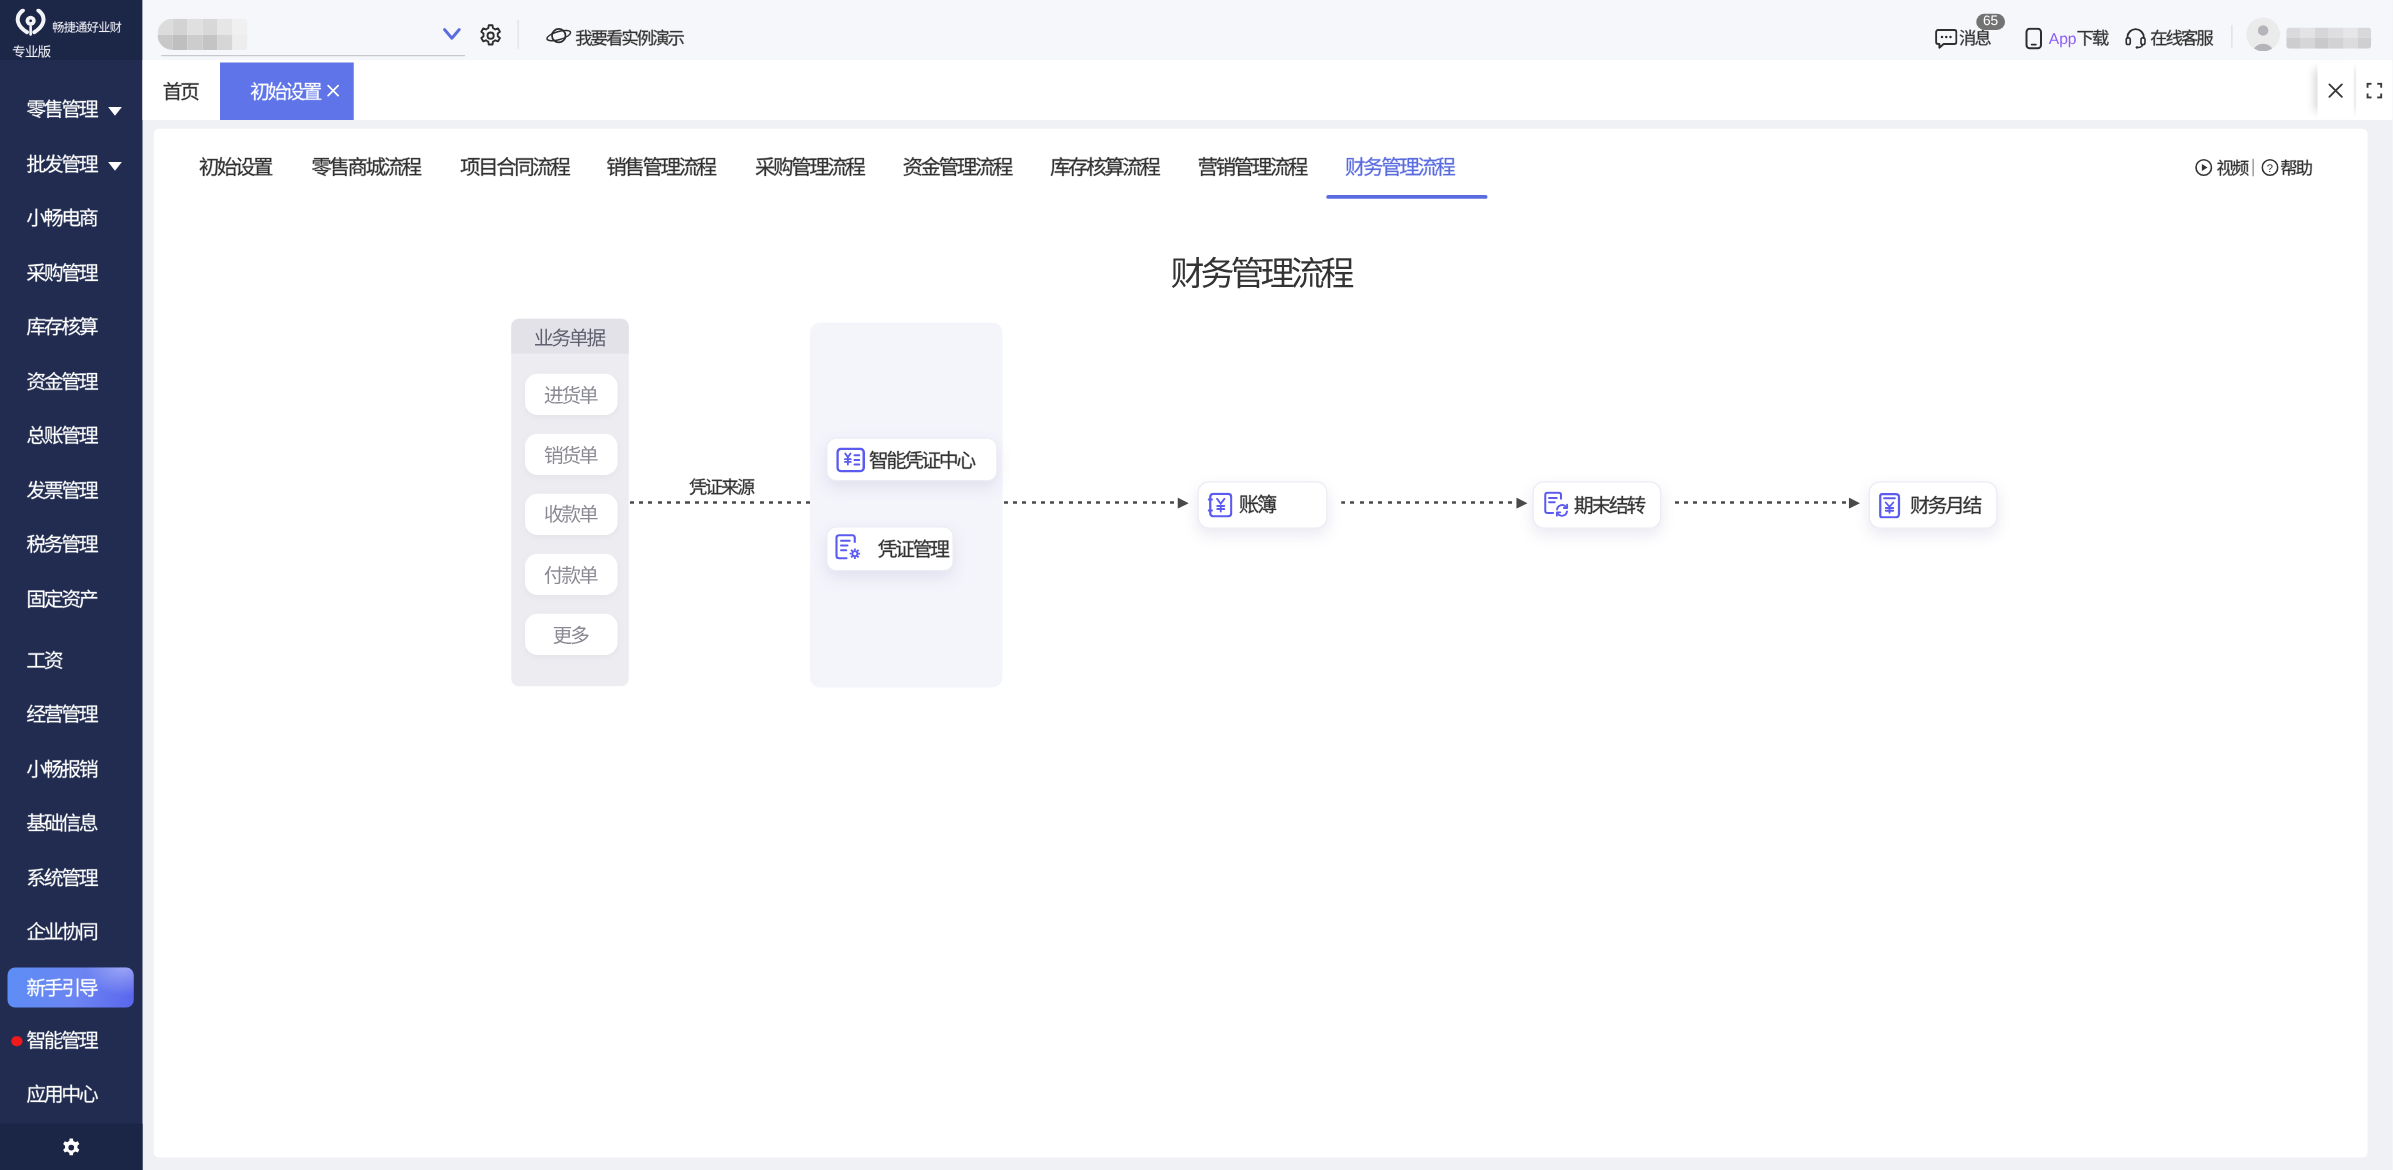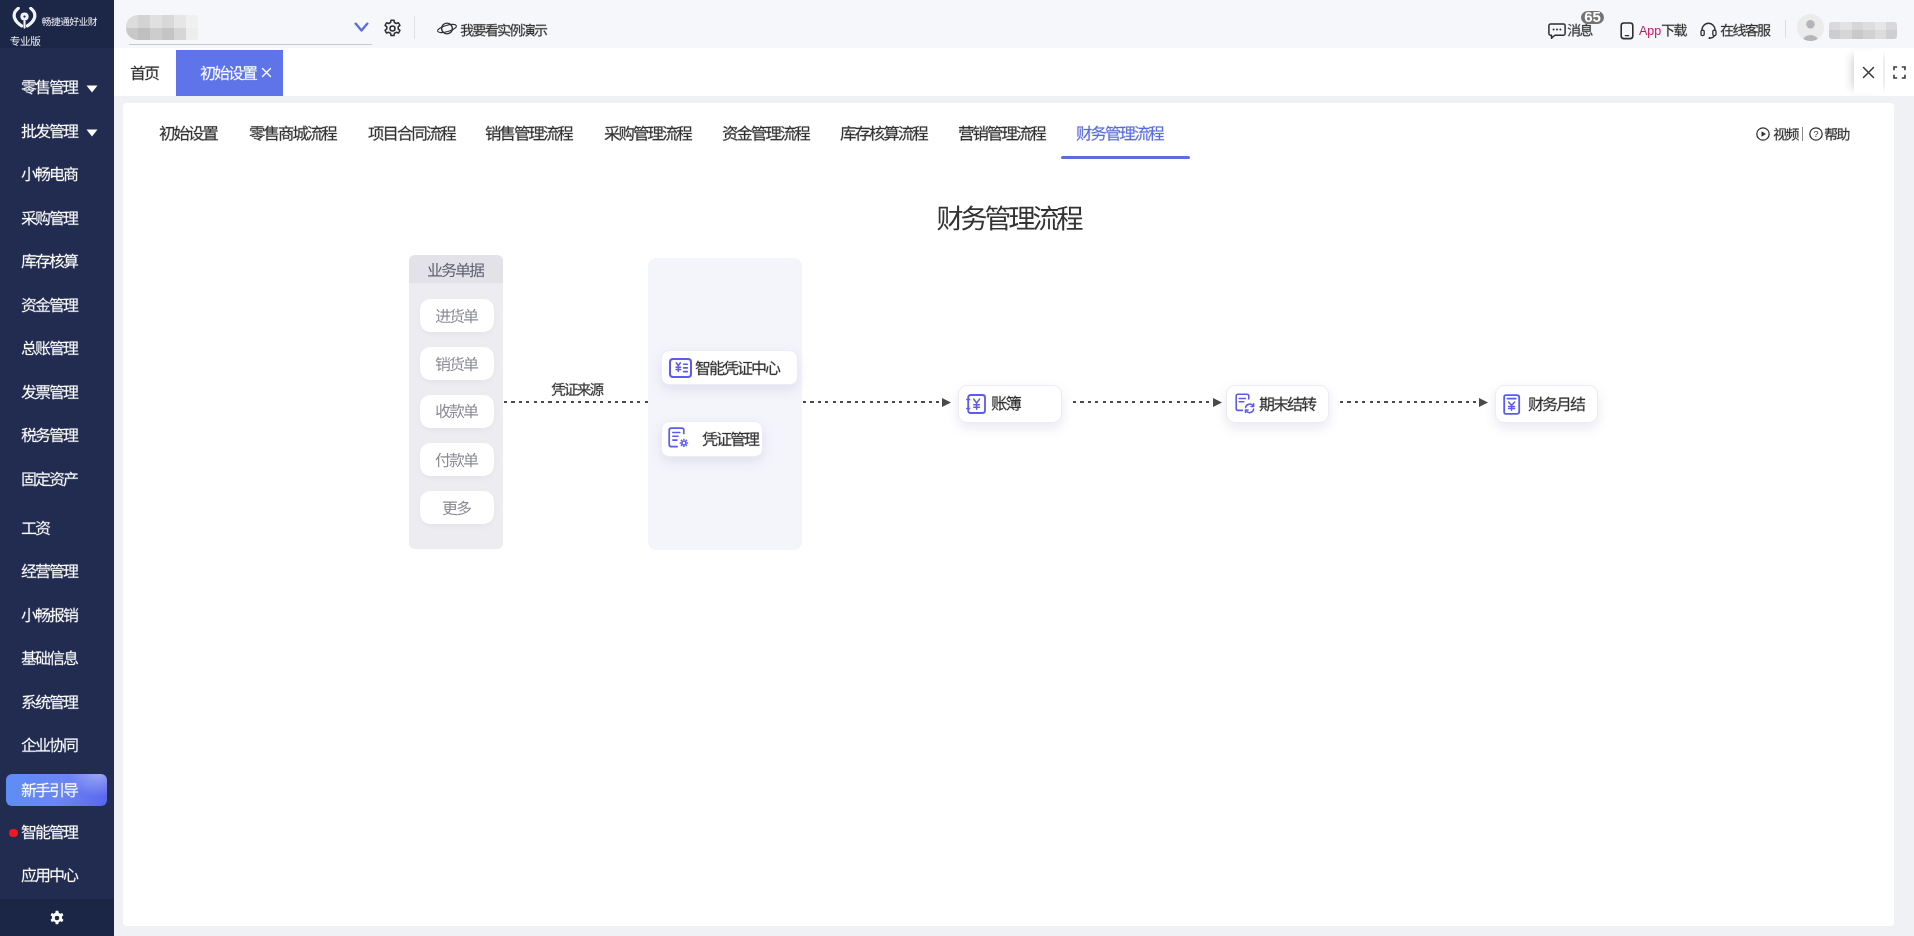--- a/index.html
+++ b/index.html
@@ -352,26 +352,26 @@
 <circle cx="5.6" cy="6.6" r="1" fill="#2e2e2e"></circle>
     <circle cx="9" cy="6.6" r="1" fill="#2e2e2e"></circle>
     <circle cx="12.4" cy="6.6" r="1" fill="#2e2e2e"></circle>
 </svg>
 <svg style="position:absolute;left:1568.0px;top:24.4px;overflow:visible" width="25" height="12">
     <g fill="#333333" stroke="#333333" stroke-width="16.3" transform="translate(0,10.82) scale(0.012300,-0.012300)">
       <use href="#z6d88" transform="translate(0,0) translate(500,380) scale(1.13) translate(-500,-380)"></use>
       <use href="#z606f" transform="translate(1000,0) translate(500,380) scale(1.13) translate(-500,-380)"></use>
     </g>
   </svg>
-<div class="abs" style="left:1581px;top:10.5px;width:23px;height:13px;border-radius:7px;background:#737373;color:#fff;font-size:15px;font-weight:bold;text-align:center;line-height:12.5px">65</div>
+<div class="abs" style="left:1581px;top:10.5px;width:23px;height:13px;border-radius:7px;background:#737373;color:#fff;font-size:11px;font-weight:normal;text-align:center;line-height:12.5px">65</div>
 <svg class="abs" style="left:1619px;top:22px" width="16" height="18" viewBox="0 0 16 18">
 <rect x="2.2" y="1" width="11.6" height="15.6" rx="2.6" fill="none" stroke="#2e2e2e" stroke-width="1.6"></rect>
 <path d="M6.3 13.6 h3.4" stroke="#2e2e2e" stroke-width="1.4" stroke-linecap="round"></path>
 </svg>
-<div class="abs" style="left:1639px;top:24px;font-size:12.5px;color:#be185d">App</div>
+<div class="abs" style="left:1639px;top:24px;font-size:12.5px;color:#8b5cf6">App</div>
 <svg style="position:absolute;left:1662.0px;top:24.4px;overflow:visible" width="25" height="12">
     <g fill="#333333" stroke="#333333" stroke-width="16.3" transform="translate(0,10.82) scale(0.012300,-0.012300)">
       <use href="#z4e0b" transform="translate(0,0) translate(500,380) scale(1.13) translate(-500,-380)"></use>
       <use href="#z8f7d" transform="translate(1000,0) translate(500,380) scale(1.13) translate(-500,-380)"></use>
     </g>
   </svg>
 <svg class="abs" style="left:1700px;top:22px" width="17" height="17" viewBox="0 0 17 17">
 <path d="M2 9 v-1.2 a6.5 6.5 0 0 1 13 0 V9" fill="none" stroke="#2e2e2e" stroke-width="1.5"></path>
 <rect x="1" y="8.2" width="3.2" height="5.4" rx="1.4" fill="none" stroke="#2e2e2e" stroke-width="1.3"></rect>
 <rect x="12.8" y="8.2" width="3.2" height="5.4" rx="1.4" fill="none" stroke="#2e2e2e" stroke-width="1.3"></rect>

